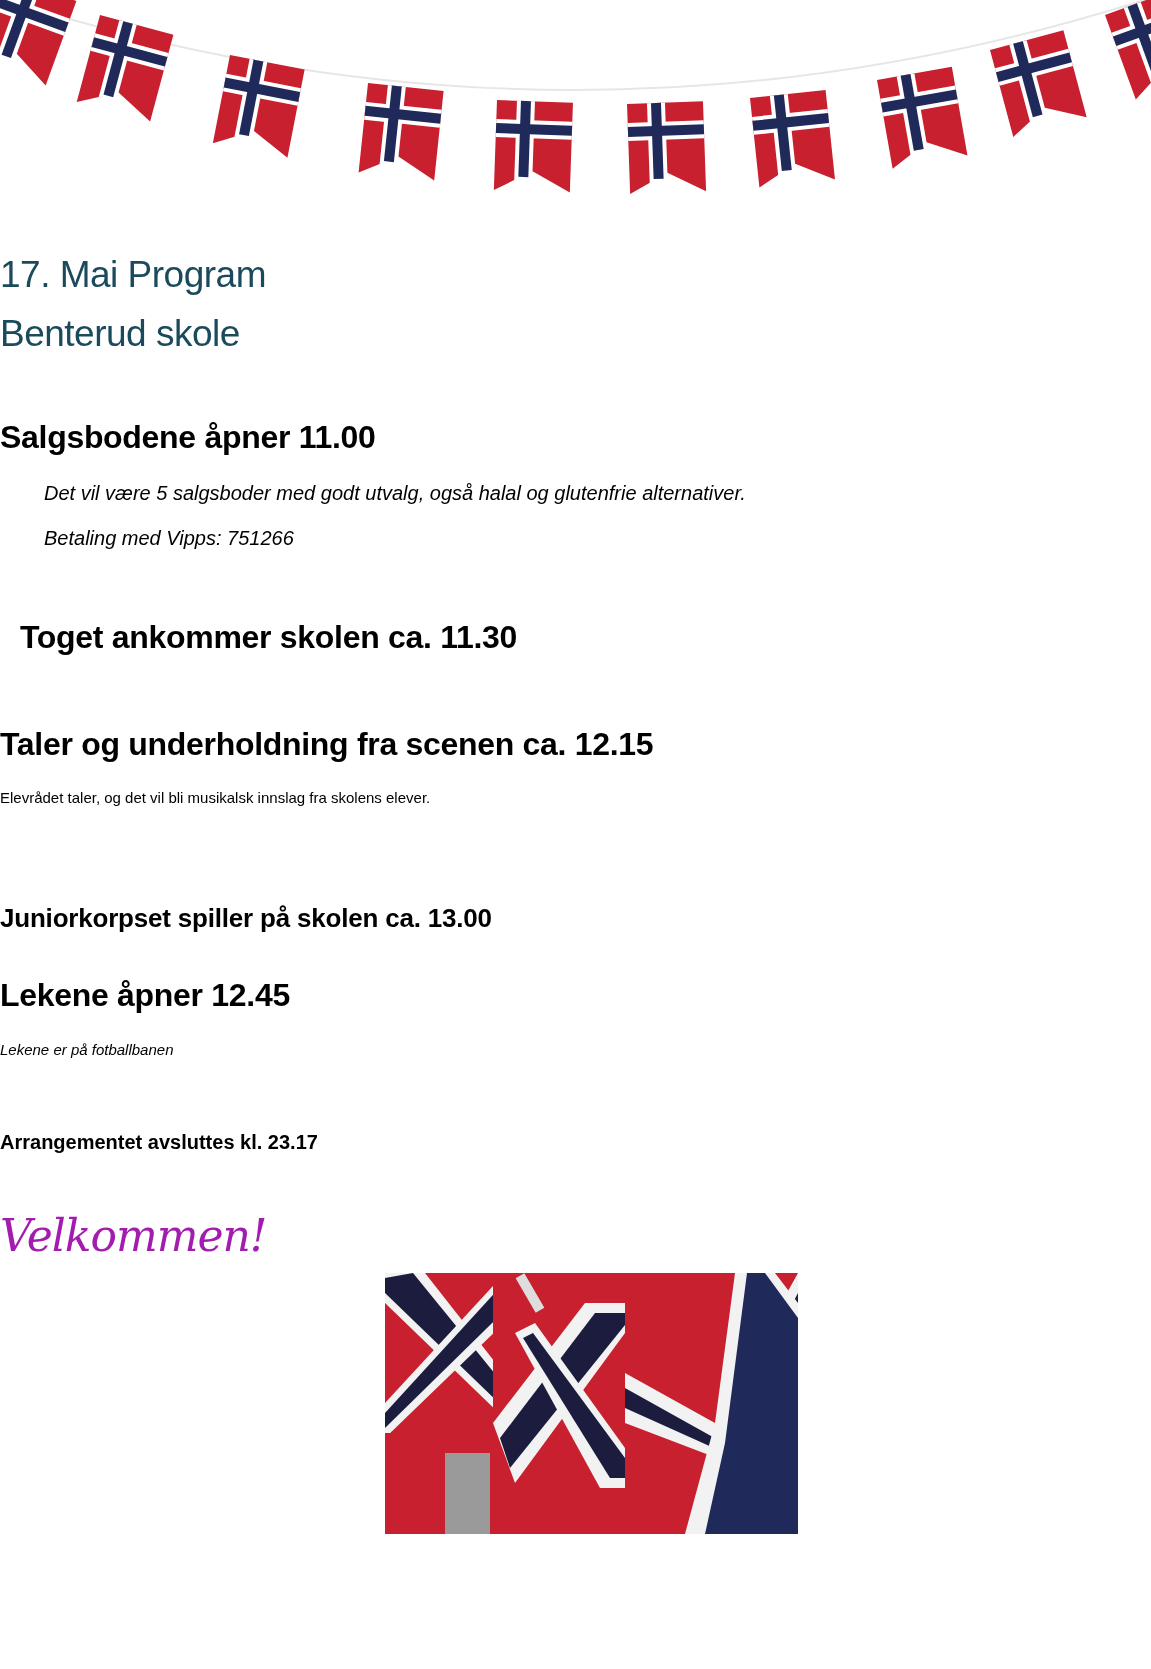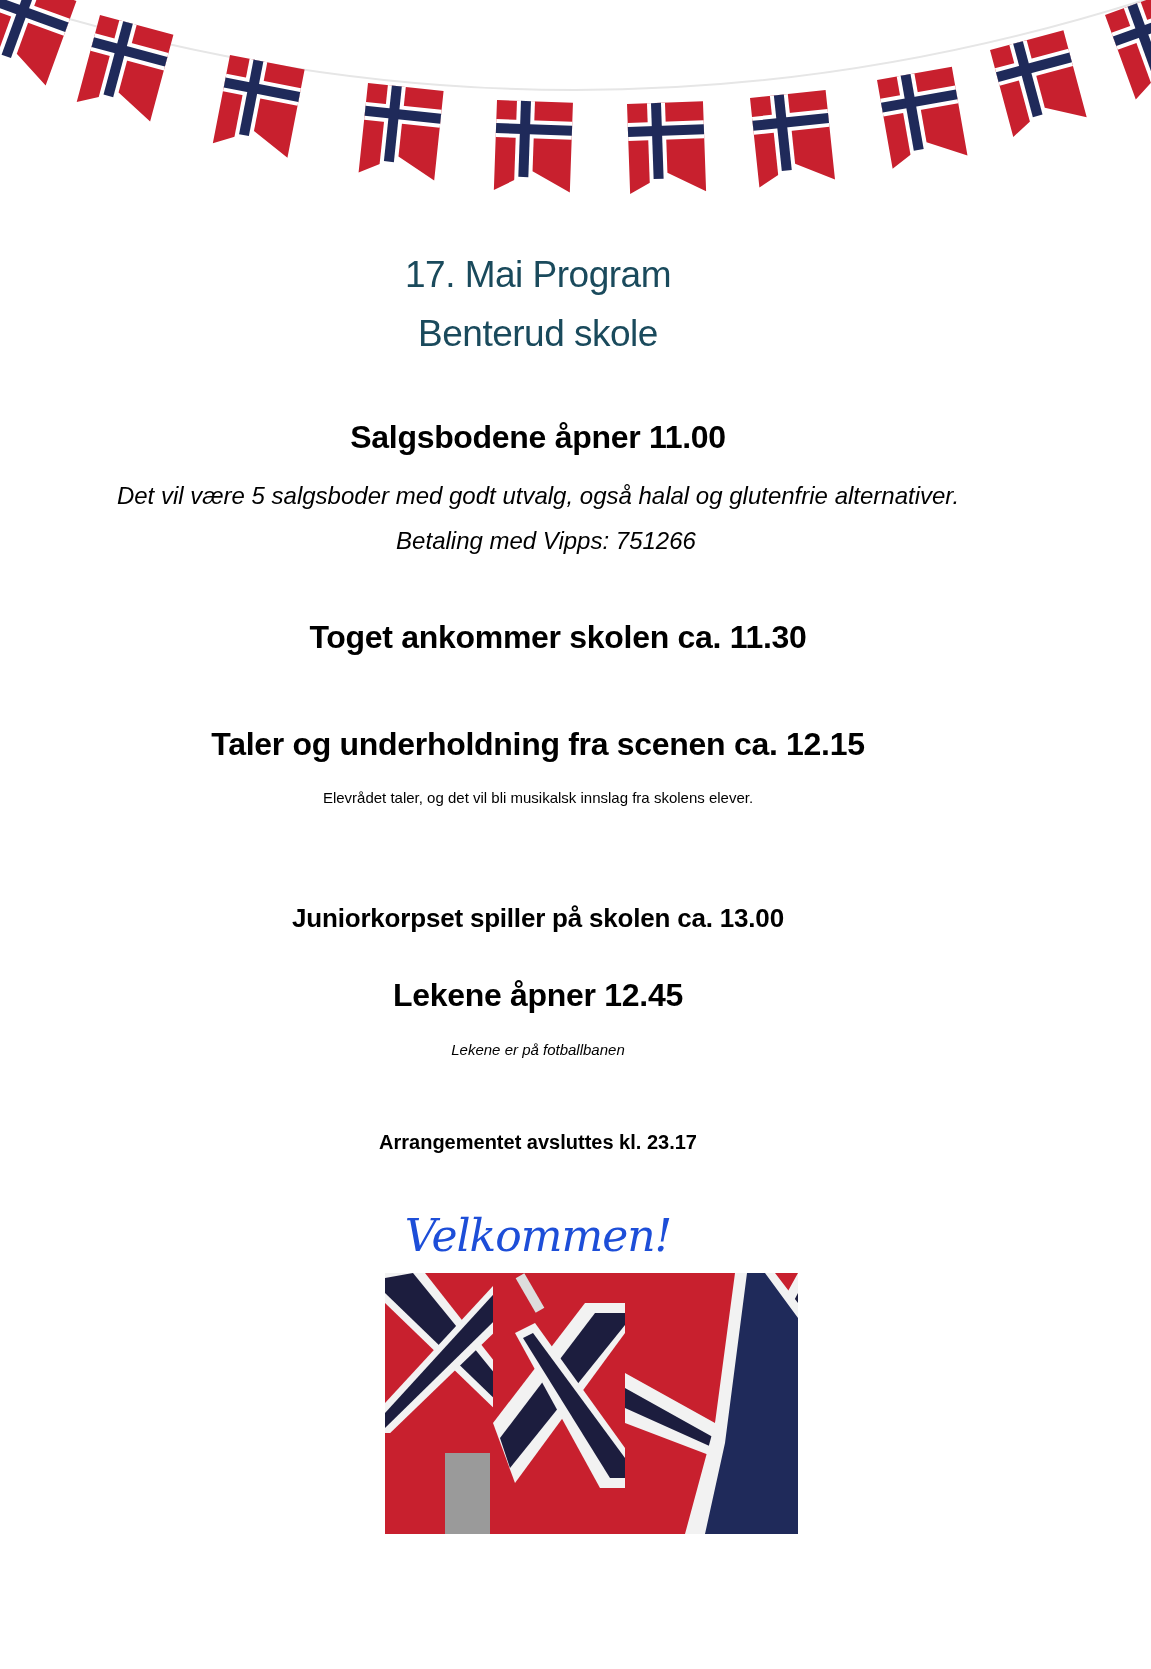--- a/index.html
+++ b/index.html
@@ -1,26 +1,26 @@
 <!DOCTYPE html>
 <html><head>
 <meta charset="utf-8">
 <style>
   html, body { margin: 0; padding: 0; background: #ffffff; }
   body { width: 1151px; height: 1669px; position: relative; overflow: hidden;
          font-family: "Liberation Sans", "DejaVu Sans", sans-serif; color: #000; }
   .bunting { position: absolute; left: 0; top: 0; width: 1151px; height: 215px; }
-  .line { position: absolute; left: 0; width: 1076px; text-align: center; white-space: nowrap; }
+  .line { position: absolute; left: 0; width: 1076px; white-space: nowrap; }
   .title { color: #1a4a5c; font-size: 37px; font-weight: normal; letter-spacing: -0.5px; }
   .h-big { font-size: 32px; font-weight: bold; letter-spacing: -0.3px; }
   .h-mid { font-size: 26px; font-weight: bold; letter-spacing: -0.2px; margin-top: 24px; }
   .h-small { font-size: 20px; font-weight: bold; }
   .sub { font-size: 15px; }
-  .sub-italic { font-size: 24px; font-style: italic; }
-  .welcome { color: #1d4ed8; font-family: "DejaVu Serif", "Liberation Serif", serif;
+  .sub-italic { font-size: 20px; font-style: italic; padding-left: 44px; }
+  .welcome { color: #a21caf; font-family: "DejaVu Serif", "Liberation Serif", serif;
              font-style: italic; font-size: 44px; letter-spacing: -1px; }
   .photo { position: absolute; left: 385px; top: 1273px; width: 413px; height: 261px; overflow: hidden; }
 </style>
 </head>
 <body>
 
 <svg class="bunting" viewBox="0 0 1151 215" xmlns="http://www.w3.org/2000/svg">
   <defs>
     <g id="pennant">
 
@@ -42,21 +42,21 @@
   <use href="#pennant" transform="translate(877,80) rotate(-10)"></use>
   <use href="#pennant" transform="translate(990,50) rotate(-15)"></use>
   <use href="#pennant" transform="translate(1105,15) rotate(-20)"></use>
 </svg>
 
 <div class="line title" style="top:254px;">17. Mai Program</div>
 <div class="line title" style="top:313px;">Benterud skole</div>
 
 <div class="line h-big" style="top:419px;">Salgsbodene åpner 11.00</div>
 <div class="line sub-italic" style="top:482px;">Det vil være 5 salgsboder med godt utvalg, også halal og glutenfrie alternativer.</div>
-<div class="line sub-italic" style="top:527px;margin-left:8px;">Betaling med Vipps: 751266</div>
+<div class="line sub-italic" style="top:527px;">Betaling med Vipps: 751266</div>
 
 <div class="line h-big" style="top:619px;padding-left:20px;">Toget ankommer skolen ca. 11.30</div>
 
 <div class="line h-big" style="top:726px;">Taler og underholdning fra scenen ca. 12.15</div>
 <div class="line sub" style="top:789px;">Elevrådet taler, og det vil bli musikalsk innslag fra skolens elever.</div>
 
 <div class="line h-mid" style="top:879px;">Juniorkorpset spiller på skolen ca. 13.00</div>
 
 <div class="line h-big" style="top:977px;">Lekene åpner 12.45</div>
 <div class="line sub" style="top:1041px;font-style:italic;">Lekene er på fotballbanen</div>

